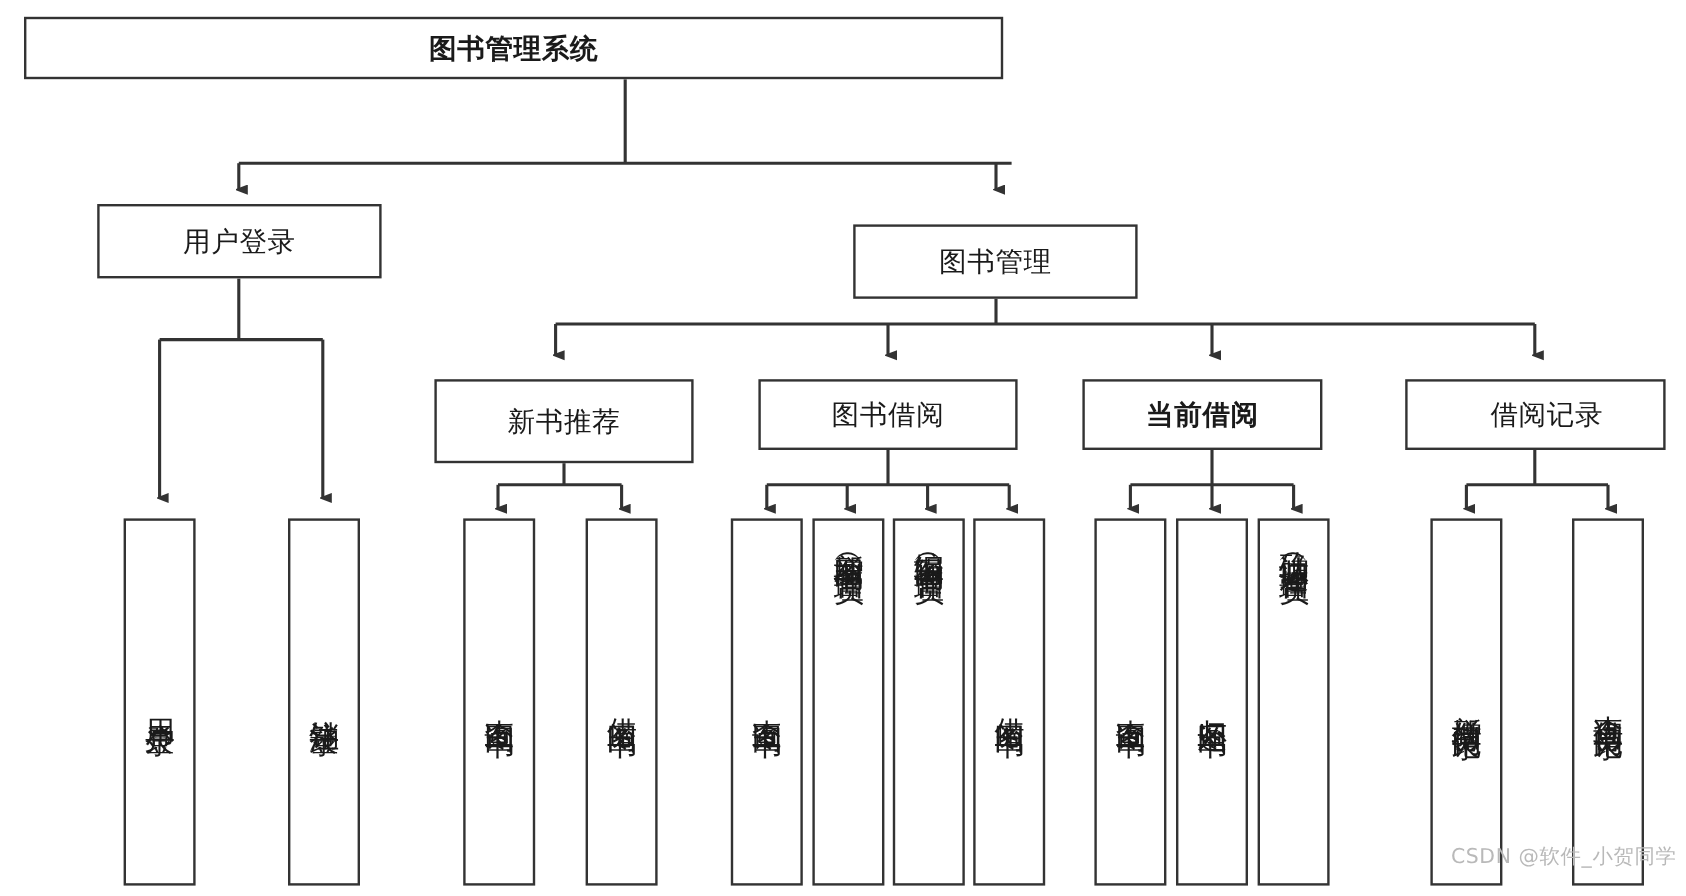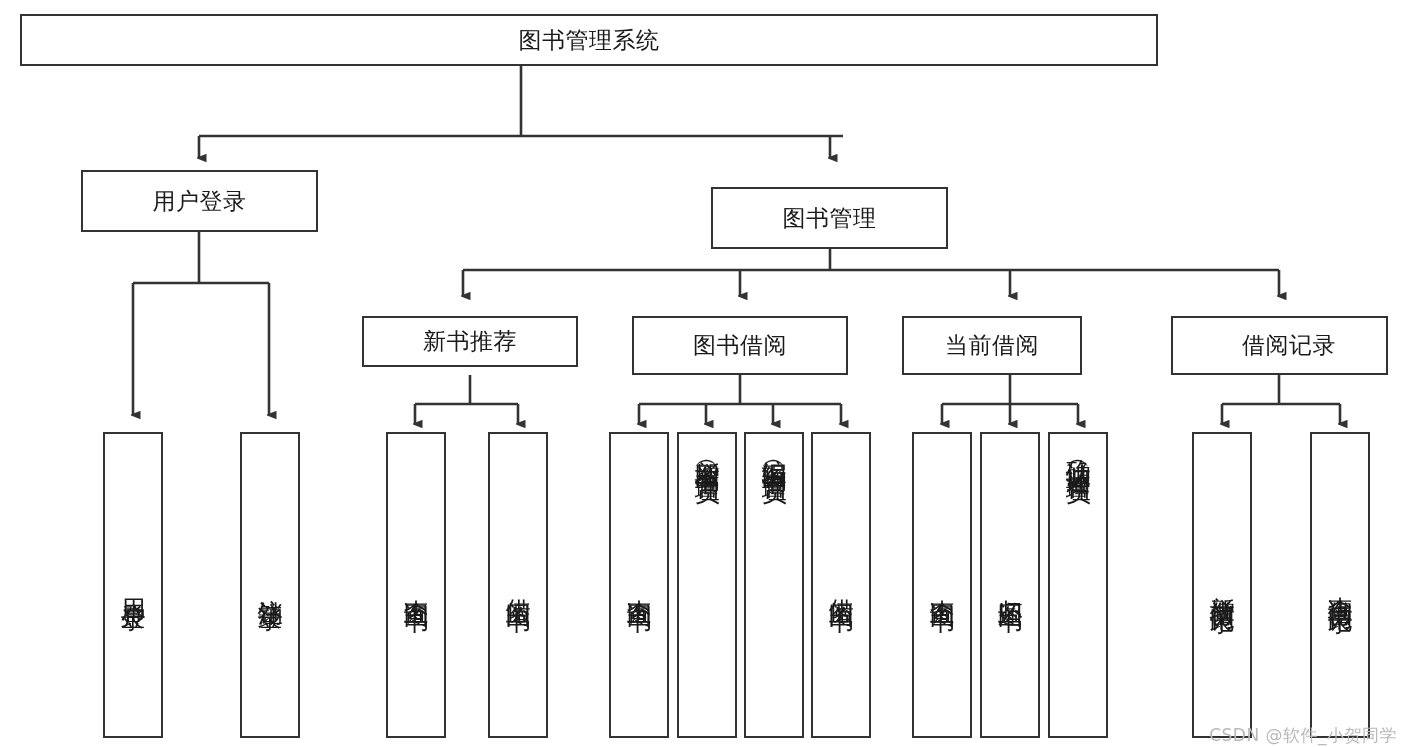--- a/index.html
+++ b/index.html
@@ -54,21 +54,21 @@
     letter-spacing: 3px;
     white-space: nowrap;
   }
   .node.vert.center-text {
     align-items: center;
     padding-top: 0;
   }
   .watermark {
     position: absolute;
     right: 8px;
-    bottom: 0;
+    bottom: 22px;
     font-size: 17px;
     color: #b9b9b9;
     letter-spacing: 0.5px;
     white-space: nowrap;
   }
 </style>
 </head>
 <body>
 
 <div id="diagram-root">
@@ -117,41 +117,41 @@
       <path d="M1010,404 L1010,424" marker-end="url(#arrowhead)"></path>
       <path d="M1078,404 L1078,424" marker-end="url(#arrowhead)"></path>
 
       <path d="M1279,375 L1279,404"></path>
       <path d="M1222,404 L1340,404"></path>
       <path d="M1222,404 L1222,424" marker-end="url(#arrowhead)"></path>
       <path d="M1340,404 L1340,424" marker-end="url(#arrowhead)"></path>
     </g>
   </svg>
 
-  <div class="node horiz" style="left:20px; top:14px; width:1138px; height:52px;">
+  <div class="node horiz" style="left:20px; top:14px; width:816px; height:52px;font-weight:bold;">
     <span>图书管理系统</span>
   </div>
 
   <div class="node horiz" style="left:81px; top:170px; width:237px; height:62px;">
     <span>用户登录</span>
   </div>
 
   <div class="node horiz" style="left:711px; top:170px; width:237px; height:62px;margin-top:17px;">
     <span>图书管理</span>
   </div>
 
-  <div class="node horiz" style="left:362px; top:316px; width:216px; height:51px;">
+  <div class="node horiz" style="left:362px; top:316px; width:216px; height:70px;">
     <span>新书推荐</span>
   </div>
 
   <div class="node horiz" style="left:632px; top:316px; width:216px; height:59px;font-family:Liberation Serif, serif;">
     <span>图书借阅</span>
   </div>
 
-  <div class="node horiz" style="left:902px; top:316px; width:180px; height:59px;">
+  <div class="node horiz" style="left:902px; top:316px; width:200px; height:59px;font-weight:bold;">
     <span>当前借阅</span>
   </div>
 
   <div class="node horiz" style="left:1171px; top:316px; width:217px; height:59px;padding-left:19px;">
     <span>借阅记录</span>
   </div>
 
   <div class="node vert center-text" style="left:103px; top:432px; width:60px; height:306px;">
     <span class="vlabel">用户登录</span>
   </div>

